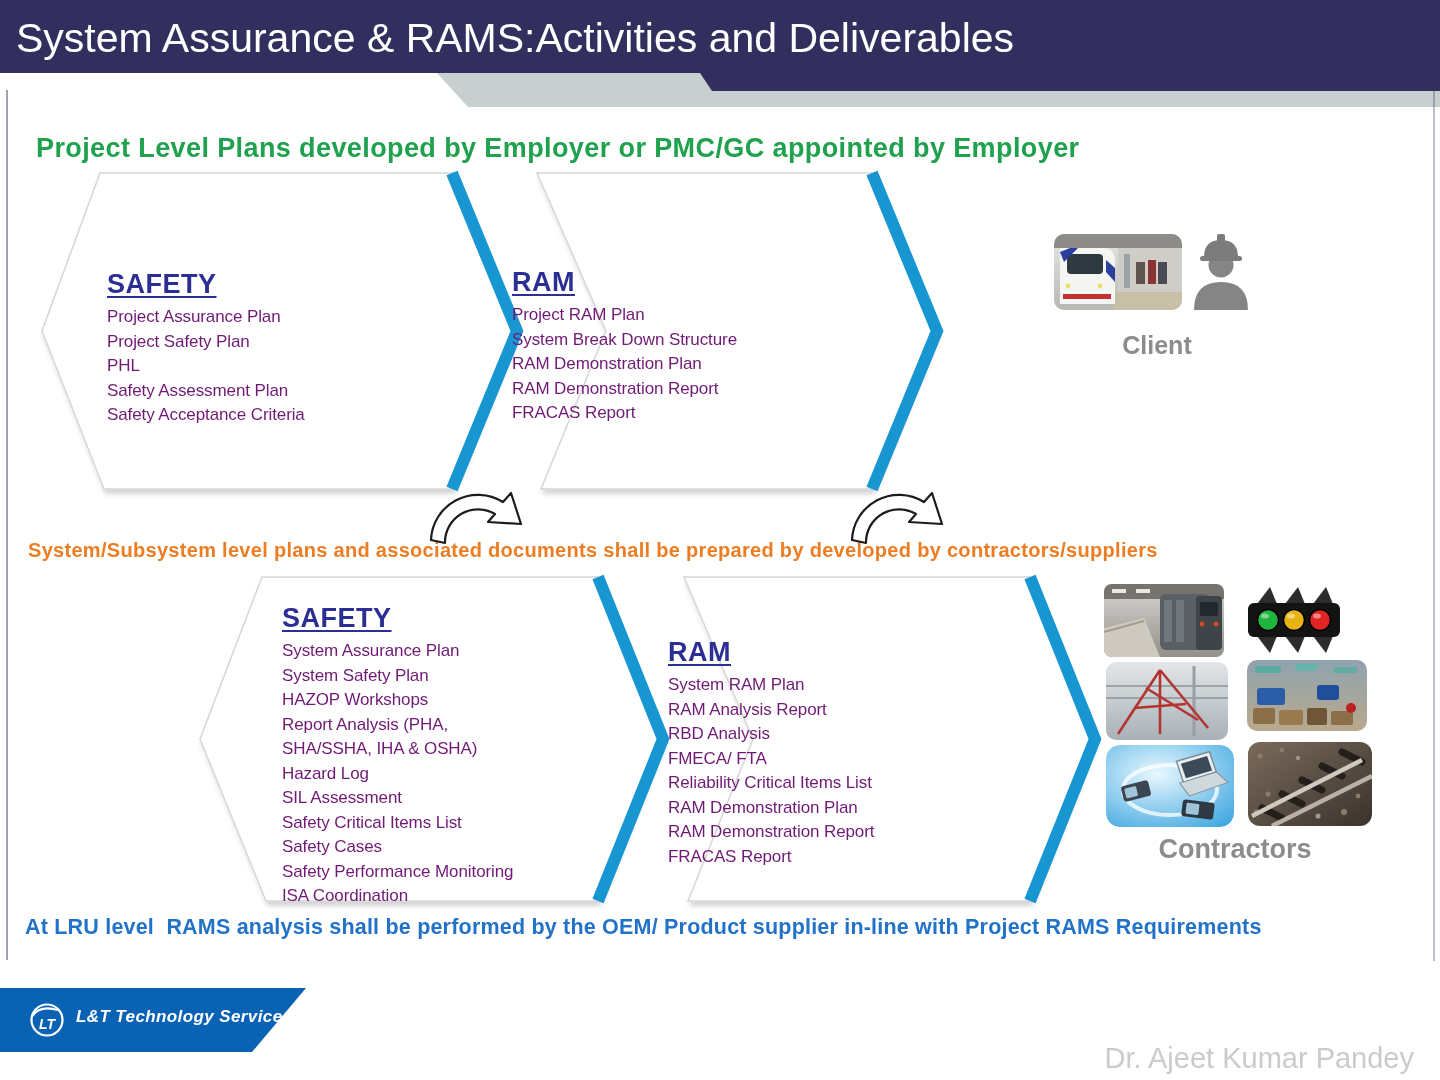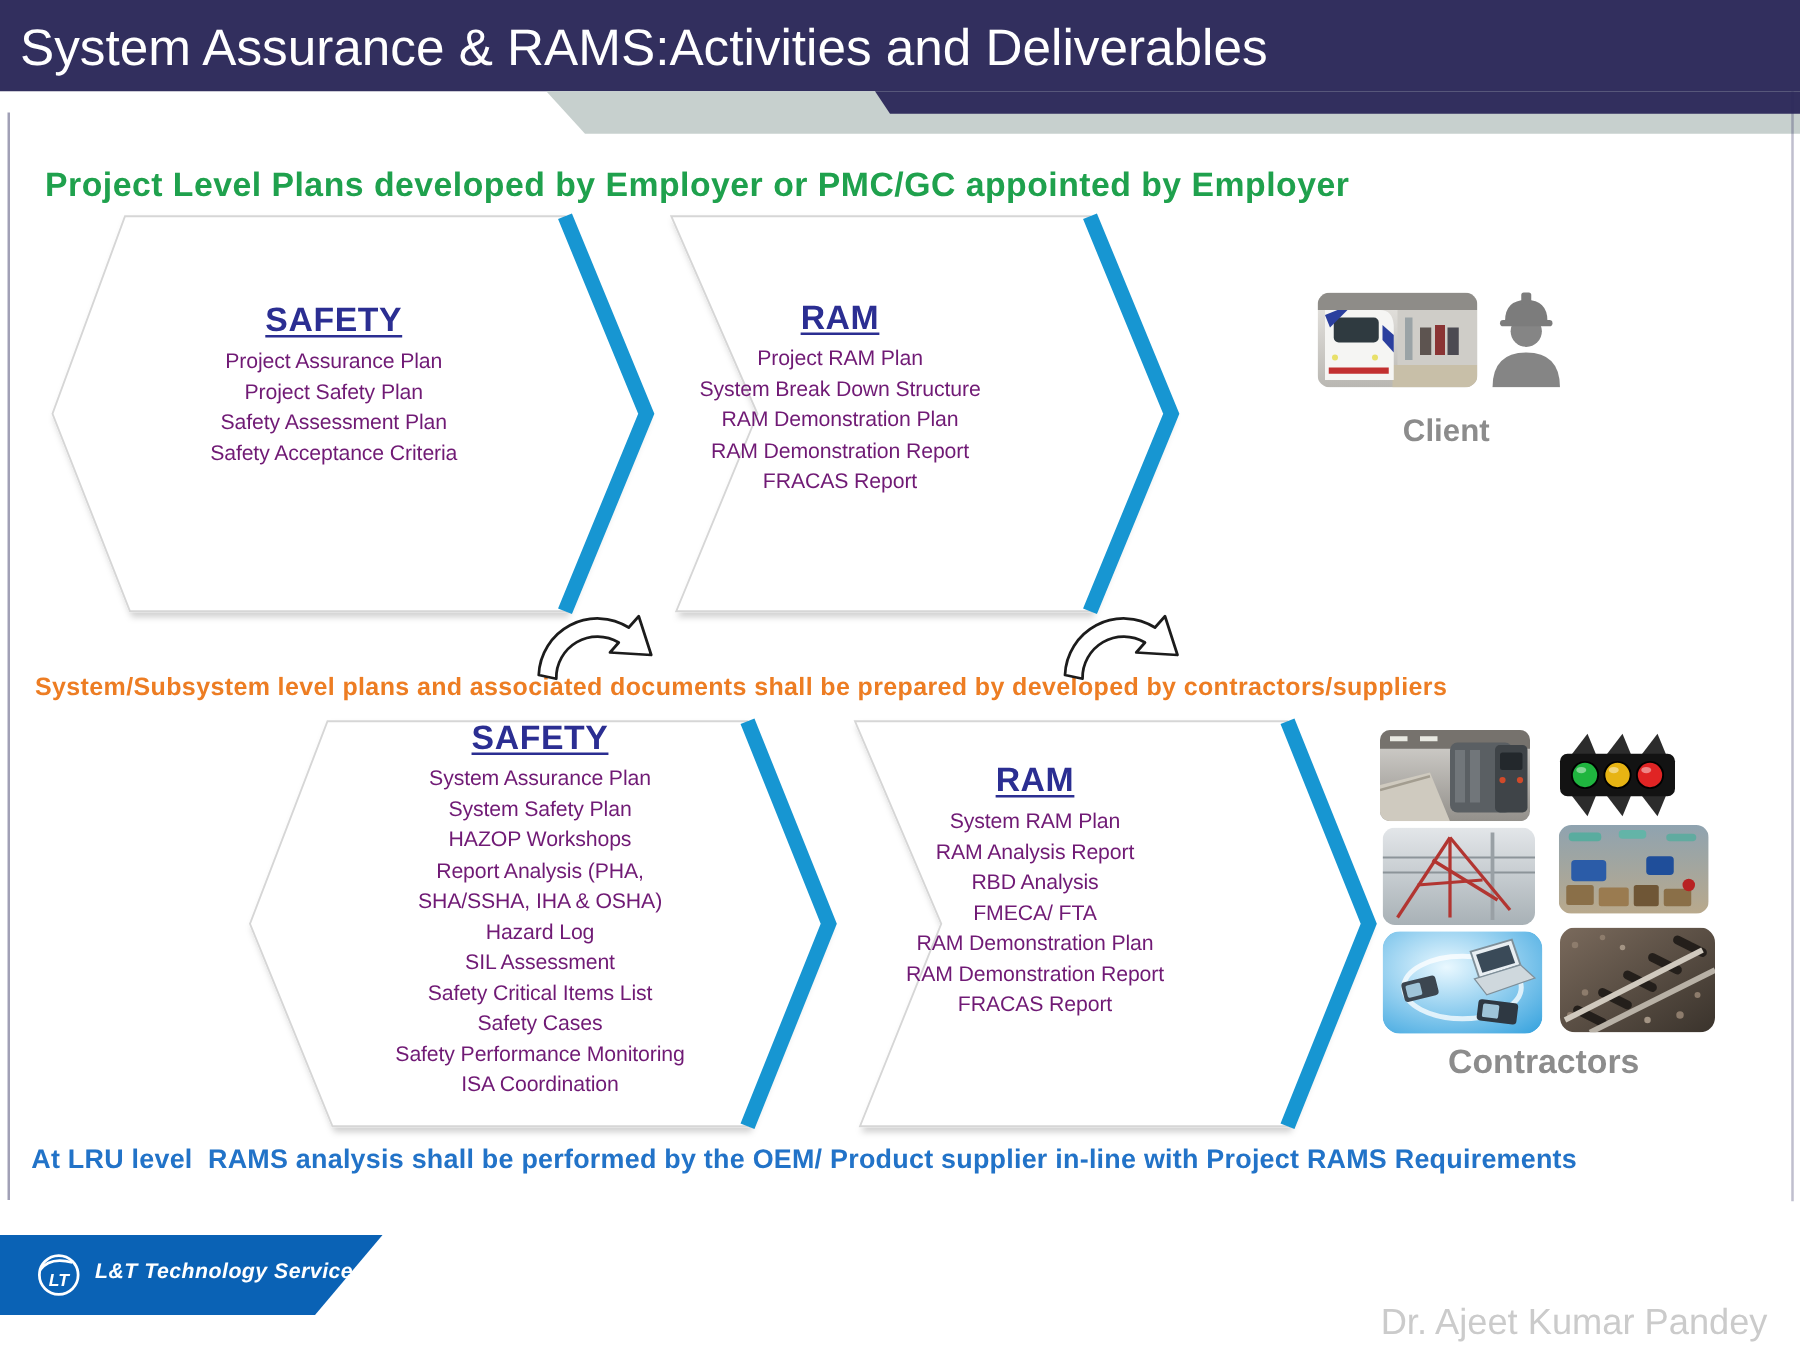--- a/index.html
+++ b/index.html
@@ -26,21 +26,21 @@
     position:absolute;left:28px;top:539px;color:#ED7D23;font-size:20px;font-weight:bold;
     white-space:nowrap;letter-spacing:.3px;
   }
   .line-blue{
     position:absolute;left:25px;top:915px;color:#2273C8;font-size:21.5px;font-weight:bold;
     white-space:pre;letter-spacing:.2px;
   }
   
   .shapes{position:absolute;left:0;top:0;pointer-events:none;}
   
-  .panel{position:absolute;text-align:center;}
+  .panel{position:absolute;text-align:left;margin-top:28px;}
   .panel-title{
     font-size:27px;font-weight:bold;color:#2B2E92;text-decoration:underline;
     text-underline-offset:3px;line-height:32px;margin-bottom:5px;letter-spacing:.5px;
   }
   .panel-list{font-size:17px;line-height:24.5px;color:#701a75;letter-spacing:-0.1px;}
   .p-safety-top{left:107px;top:240px;width:320px;}
   .p-ram-top{left:512px;top:238px;width:320px;}
   .p-safety-bottom{left:282px;top:574px;width:300px;}
   .p-ram-bottom{left:668px;top:608px;width:320px;}
   
@@ -105,20 +105,21 @@
     <g transform="translate(845,484)">
       <path d="M7,56 A47,47 0 0 1 79,18 L87,9 L97,40 L64,38 L71,30 A33,33 0 0 0 21,59 Z" fill="#ffffff" stroke="#1c1c1c" stroke-width="2.2" stroke-linejoin="round"></path>
     </g>
   </svg>
 
   <div class="panel p-safety-top">
     <div class="panel-title">SAFETY</div>
     <div class="panel-list">
         <div class="pl-line">Project Assurance Plan</div>
         <div class="pl-line">Project Safety Plan</div>
+        <div class="pl-line">PHL</div>
         <div class="pl-line">Safety Assessment Plan</div>
         <div class="pl-line">Safety Acceptance Criteria</div>
       </div>
   </div>
   <div class="panel p-ram-top">
     <div class="panel-title">RAM</div>
     <div class="panel-list">
         <div class="pl-line">Project RAM Plan</div>
         <div class="pl-line">System Break Down Structure</div>
         <div class="pl-line">RAM Demonstration Plan</div>
@@ -142,20 +143,21 @@
         <div class="pl-line">ISA Coordination</div>
       </div>
   </div>
   <div class="panel p-ram-bottom">
     <div class="panel-title">RAM</div>
     <div class="panel-list">
         <div class="pl-line">System RAM Plan</div>
         <div class="pl-line">RAM Analysis Report</div>
         <div class="pl-line">RBD Analysis</div>
         <div class="pl-line">FMECA/ FTA</div>
+        <div class="pl-line">Reliability Critical Items List</div>
         <div class="pl-line">RAM Demonstration Plan</div>
         <div class="pl-line">RAM Demonstration Report</div>
         <div class="pl-line">FRACAS Report</div>
       </div>
   </div>
 
   <div class="ph round10" style="left:1054px;top:234px;width:128px;height:76px;">
     <svg viewBox="0 0 128 76">
       <defs>
           <linearGradient id="gTr" x1="0" y1="0" x2="0" y2="1">

